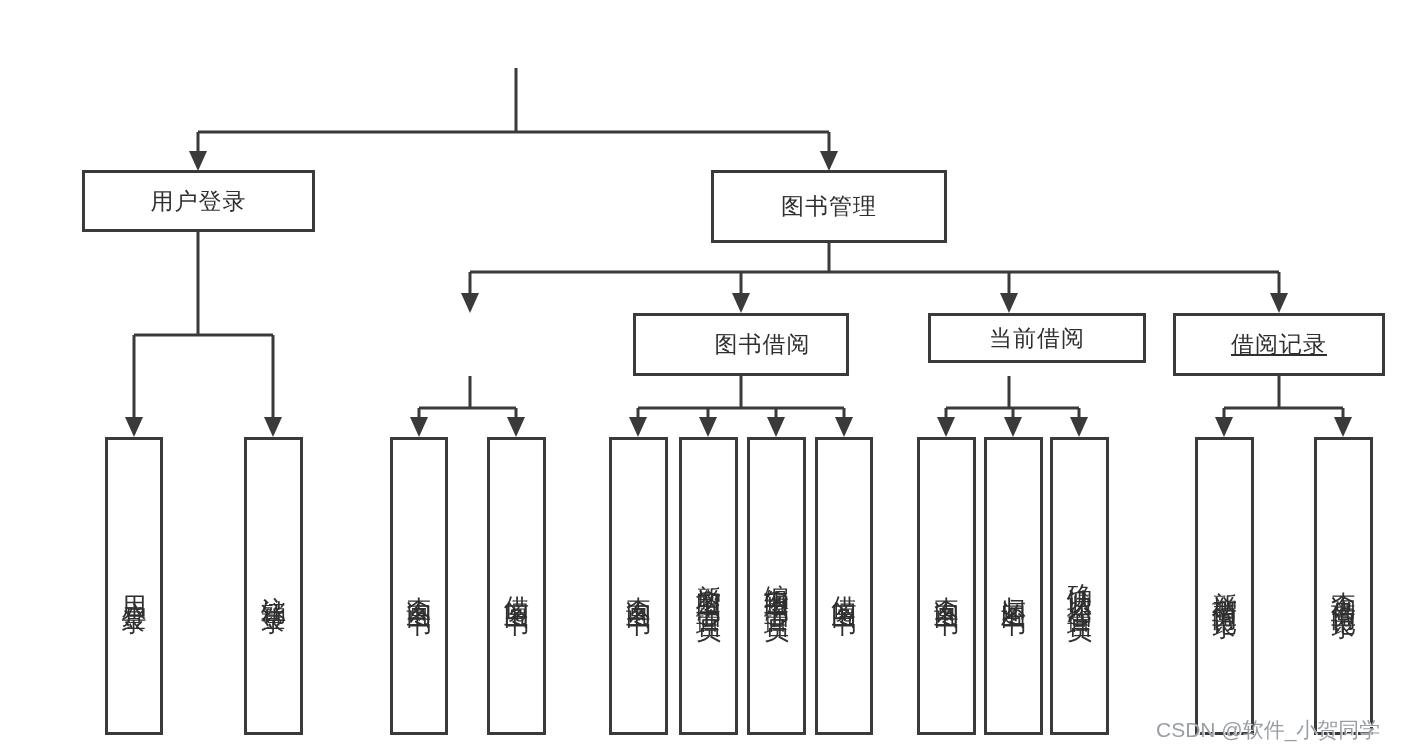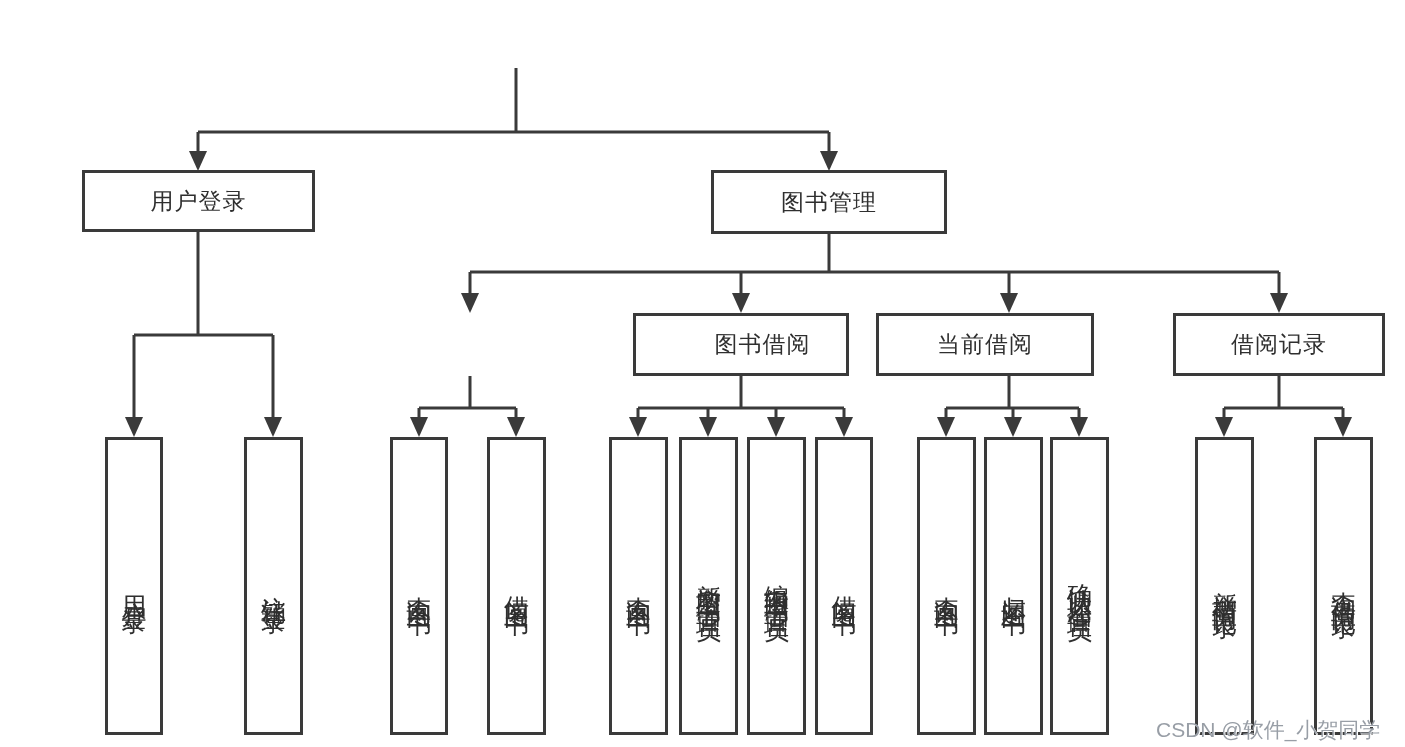--- a/index.html
+++ b/index.html
@@ -99,25 +99,25 @@
       <polygon points="937,417 955,417 946,437"></polygon>
       <polygon points="1004,417 1022,417 1013,437"></polygon>
       <polygon points="1070,417 1088,417 1079,437"></polygon>
       <polygon points="1215,417 1233,417 1224,437"></polygon>
       <polygon points="1334,417 1352,417 1343,437"></polygon>
     </g>
   </svg>
 
 
   <div class="box hbox" style="left:82px; top:170px; width:233px; height:62px;">用户登录</div>
-  <div class="box hbox" style="left:711px; top:170px; width:236px; height:64px;">图书管理</div>
+  <div class="box hbox" style="left:711px; top:170px; width:236px; height:73px;">图书管理</div>
 
   <div class="box hbox" style="left:633px; top:313px; width:216px; height:63px;padding-left:43px;">图书借阅</div>
-  <div class="box hbox" style="left:876px; top:313px; width:218px; height:63px;">当前借阅</div>
-  <div class="box hbox" style="left:1173px; top:313px; width:212px; height:63px;">借阅记录</div>
+  <div class="box hbox" style="left:928px; top:313px; width:218px; height:50px;">当前借阅</div>
+  <div class="box hbox" style="left:1173px; top:313px; width:212px; height:63px;text-decoration:underline;">借阅记录</div>
 
   <div class="box vbox" style="left:105px; top:437px; width:58px; height:298px;">用户登录</div>
   <div class="box vbox" style="left:244px; top:437px; width:59px; height:298px;">注销登录</div>
 
   <div class="box vbox" style="left:390px; top:437px; width:58px; height:298px;">查询图书</div>
   <div class="box vbox" style="left:487px; top:437px; width:59px; height:298px;">借阅图书</div>
 
   <div class="box vbox" style="left:609px; top:437px; width:59px; height:298px;">查询图书</div>
   <div class="box vbox" style="left:679px; top:437px; width:59px; height:298px;">新增图书（管理员）</div>
   <div class="box vbox" style="left:747px; top:437px; width:59px; height:298px;">编辑图书（管理员）</div>

